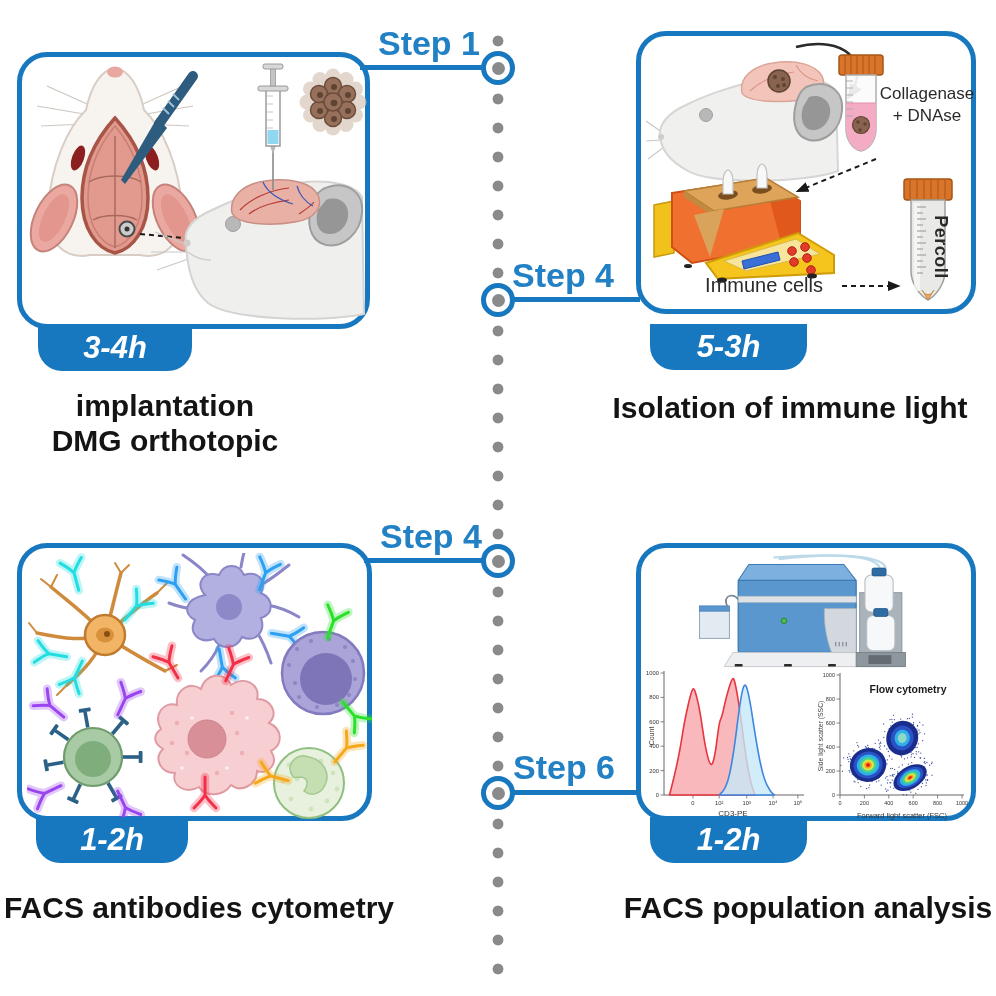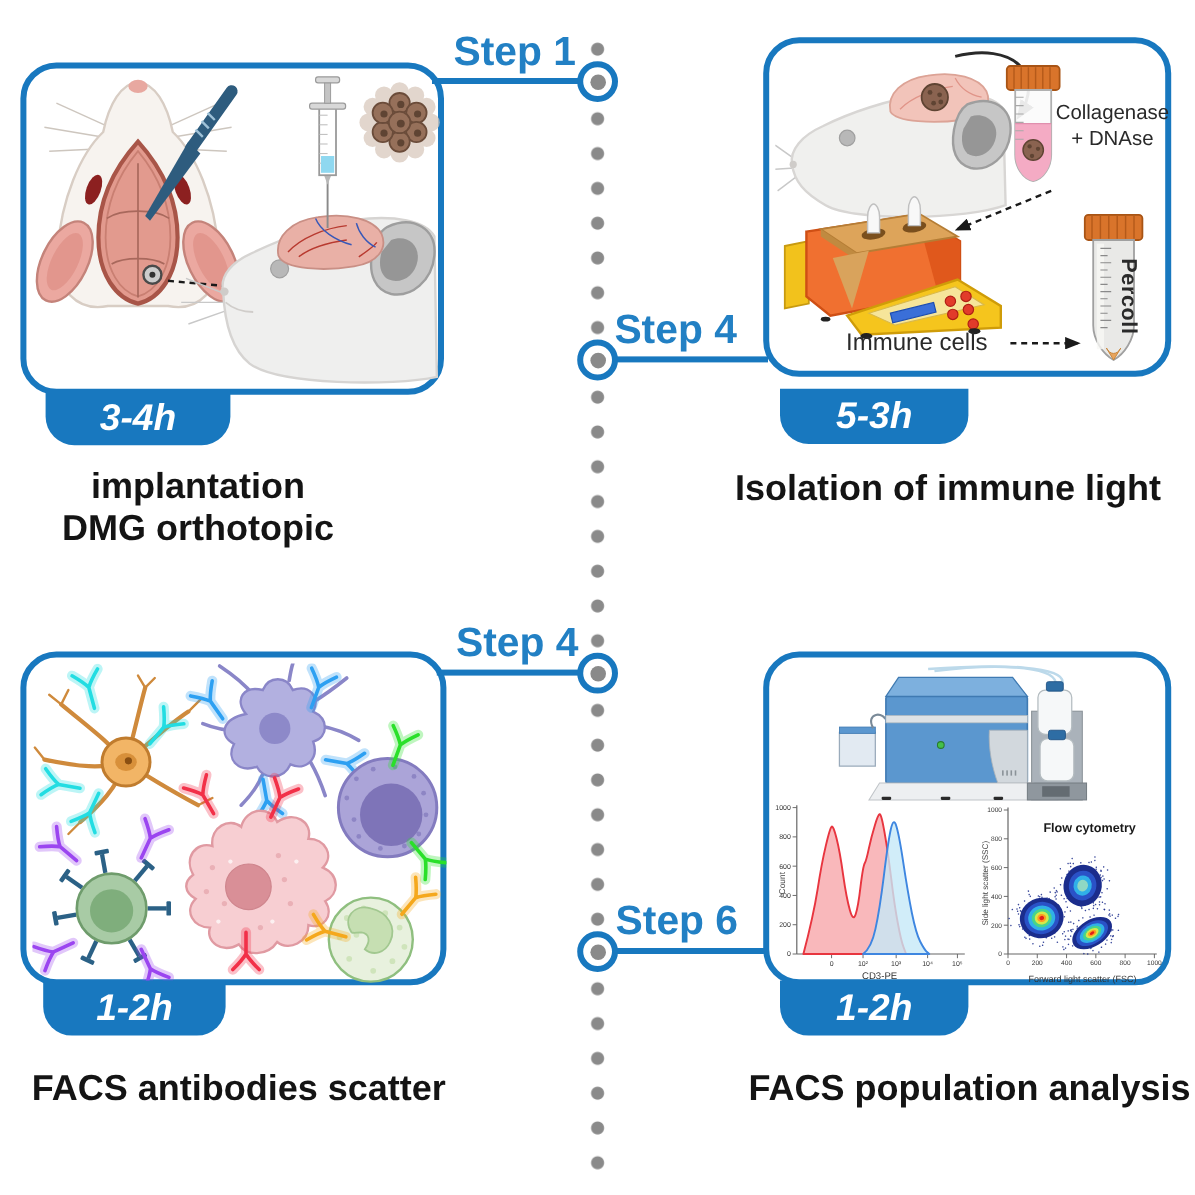--- a/index.html
+++ b/index.html
@@ -518,21 +518,21 @@
           <use href="#ab" stroke="#f5a81c" stroke-width="3"></use>
         </g>
       <g transform="translate(240,222) rotate(-75)">
           <use href="#ab" stroke="#f5a81c" stroke-width="8.5" opacity="0.3"></use>
           <use href="#ab" stroke="#f5a81c" stroke-width="3"></use>
         </g>
     </g>
   </svg>
 </div>
 <div class="abs badge" style="left:36px;top:817px;width:152px;height:46px">1-2h</div>
-<div class="abs caption" style="left:0px;top:890px;width:398px">FACS antibodies scatter</div>
+<div class="abs caption" style="left:0px;top:890px;width:398px">FACS antibodies cytometry</div>
 
 <div class="abs panel" style="left:636px;top:543px;width:340px;height:278px">
   <svg class="panel-inner" id="facs-svg" width="330" height="268" viewBox="0 0 330 268" style="left:5px;top:5px">
     <g transform="translate(50,8) scale(0.88)">
       <path d="M209,9 C206,-8 148,-9 94,-2" fill="none" stroke="#bcd9ea" stroke-width="2.4"></path>
       <path d="M215,10 C220,-7 156,-9 88,-4" fill="none" stroke="#bcd9ea" stroke-width="2.4"></path>
       <rect x="4" y="56" width="34" height="32" fill="#e2eaf2" stroke="#9aabbb" stroke-width="1.2"></rect>
       <rect x="4" y="51" width="34" height="6" fill="#5b97cf" stroke="#3f7ab2" stroke-width="0.8"></rect>
       <path d="M36,52 C28,38 46,34 50,48" fill="none" stroke="#7a8a98" stroke-width="2"></path>
       <rect x="186" y="36" width="48" height="84" fill="#aab2ba" stroke="#8a9298" stroke-width="1"></rect>

